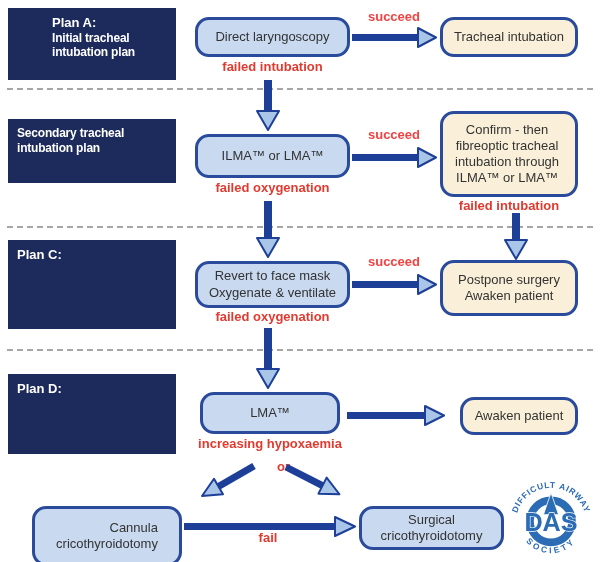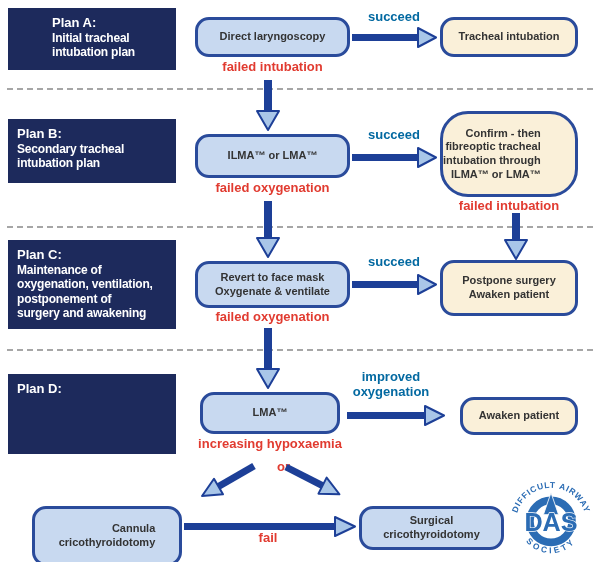--- a/index.html
+++ b/index.html
@@ -7,44 +7,44 @@
   .diagram{position:relative;width:600px;height:562px;background:#fff;overflow:hidden;}
 
   .dash{position:absolute;left:7px;right:7px;border-top:2px dashed #a6a6a6;height:0;}
 
   .plan-box{position:absolute;background:#1d2a5c;color:#fff;padding:7px 6px 6px 9px;box-sizing:border-box;}
   .plan-title{font-size:13px;font-weight:700;line-height:1.2;}
   .plan-desc{font-size:12px;font-weight:700;line-height:1.22;white-space:pre-line;letter-spacing:-0.2px;}
 
   .node{position:absolute;background:#c8d9f0;border:3px solid #2a4b9b;border-radius:14px;
         display:flex;align-items:center;justify-content:center;text-align:center;
-        font-size:11px;color:#333;line-height:1.25;white-space:pre-line;box-sizing:border-box;padding:2px 4px;font-weight:bold;}
+        font-size:13px;color:#333;line-height:1.25;white-space:pre-line;box-sizing:border-box;padding:2px 4px;}
   .node.cream{background:#faf0d9;}
-  .node.left-align{justify-content:flex-start;text-align:right;padding-left:0;border-radius:28px;}
+  .node.left-align{justify-content:flex-start;text-align:center;padding-left:12px;}
 
   .lbl{position:absolute;font-weight:700;font-size:13px;text-align:center;line-height:1.15;white-space:pre-line;}
-  .green{color:#0369a1;}
+  .green{color:#ef4444;}
   .red{color:#e13b30;}
 
   svg{position:absolute;display:block;}
   .arr-stem{fill:#1d3f97;}
   .arr-head{fill:#a9c6e8;stroke:#1d3f97;stroke-width:2;stroke-linejoin:round;}
 
   .logo-text{fill:#2b6cb4;font-weight:700;}
 </style>
 </head>
 <body>
 
 <div class="diagram">
 
   <div class="dash" style="top:88px"></div>
   <div class="dash" style="top:226px"></div>
   <div class="dash" style="top:349px"></div>
 
-  <div class="plan-box" style="left:8px;top:8px;width:168px;height:62px;padding-left:44px;">
+  <div class="plan-box" style="left:8px;top:8px;width:168px;height:72px;padding-left:44px;">
     <div class="plan-title">Plan A:</div>
     <div class="plan-desc">Initial tracheal
 intubation plan</div>
   </div>
 
   <div class="node" style="left:195px;top:17px;width:155px;height:40px;">Direct laryngoscopy</div>
 
   <div class="lbl green" style="left:351px;top:10px;width:86px;">succeed</div>
 
   <svg style="left:352px;top:26px;" width="86" height="22">
@@ -55,21 +55,20 @@
   <div class="node cream" style="left:440px;top:17px;width:138px;height:40px;">Tracheal intubation</div>
 
   <div class="lbl red" style="left:190px;top:60px;width:165px;">failed intubation</div>
 
   <svg style="left:253px;top:80px;" width="30" height="52">
     <rect class="arr-stem" x="11" y="0" width="8" height="33"></rect>
     <polygon class="arr-head" points="4,31 26,31 15,50"></polygon>
   </svg>
 
   <div class="plan-box" style="left:8px;top:119px;width:168px;height:64px;">
-    <div class="plan-title">Plan B:</div>
     <div class="plan-desc">Secondary tracheal
 intubation plan</div>
   </div>
 
   <div class="node" style="left:195px;top:134px;width:155px;height:44px;">ILMA™ or LMA™</div>
 
   <div class="lbl green" style="left:351px;top:128px;width:86px;">succeed</div>
 
   <svg style="left:352px;top:146px;" width="86" height="22">
     <rect class="arr-stem" x="0" y="8" width="67" height="7"></rect>
@@ -90,24 +89,20 @@
 
   <div class="lbl red" style="left:440px;top:199px;width:138px;">failed intubation</div>
 
   <svg style="left:501px;top:213px;" width="30" height="48">
     <rect class="arr-stem" x="11" y="0" width="8" height="29"></rect>
     <polygon class="arr-head" points="4,27 26,27 15,46"></polygon>
   </svg>
 
   <div class="plan-box" style="left:8px;top:240px;width:168px;height:89px;">
     <div class="plan-title">Plan C:</div>
-    <div class="plan-desc">Maintenance of
-oxygenation, ventilation,
-postponement of
-surgery and awakening</div>
   </div>
 
   <div class="node" style="left:195px;top:261px;width:155px;height:47px;">Revert to face mask
 Oxygenate &amp; ventilate</div>
 
   <div class="lbl green" style="left:351px;top:255px;width:86px;">succeed</div>
 
   <svg style="left:352px;top:273px;" width="86" height="22">
     <rect class="arr-stem" x="0" y="8" width="67" height="7"></rect>
     <polygon class="arr-head" points="66,2 84,11.5 66,21"></polygon>
@@ -122,22 +117,20 @@
     <rect class="arr-stem" x="11" y="0" width="8" height="43"></rect>
     <polygon class="arr-head" points="4,41 26,41 15,60"></polygon>
   </svg>
 
   <div class="plan-box" style="left:8px;top:374px;width:168px;height:80px;">
     <div class="plan-title">Plan D:</div>
   </div>
 
   <div class="node" style="left:200px;top:392px;width:140px;height:42px;">LMA™</div>
 
-  <div class="lbl green" style="left:336px;top:370px;width:110px;">improved
-oxygenation</div>
 
   <svg style="left:347px;top:404px;" width="100" height="22">
     <rect class="arr-stem" x="0" y="8" width="79" height="7"></rect>
     <polygon class="arr-head" points="78,2 97,11.5 78,21"></polygon>
   </svg>
 
   <div class="node cream" style="left:460px;top:397px;width:118px;height:38px;">Awaken patient</div>
 
   <div class="lbl red" style="left:180px;top:437px;width:180px;">increasing hypoxaemia</div>
 

